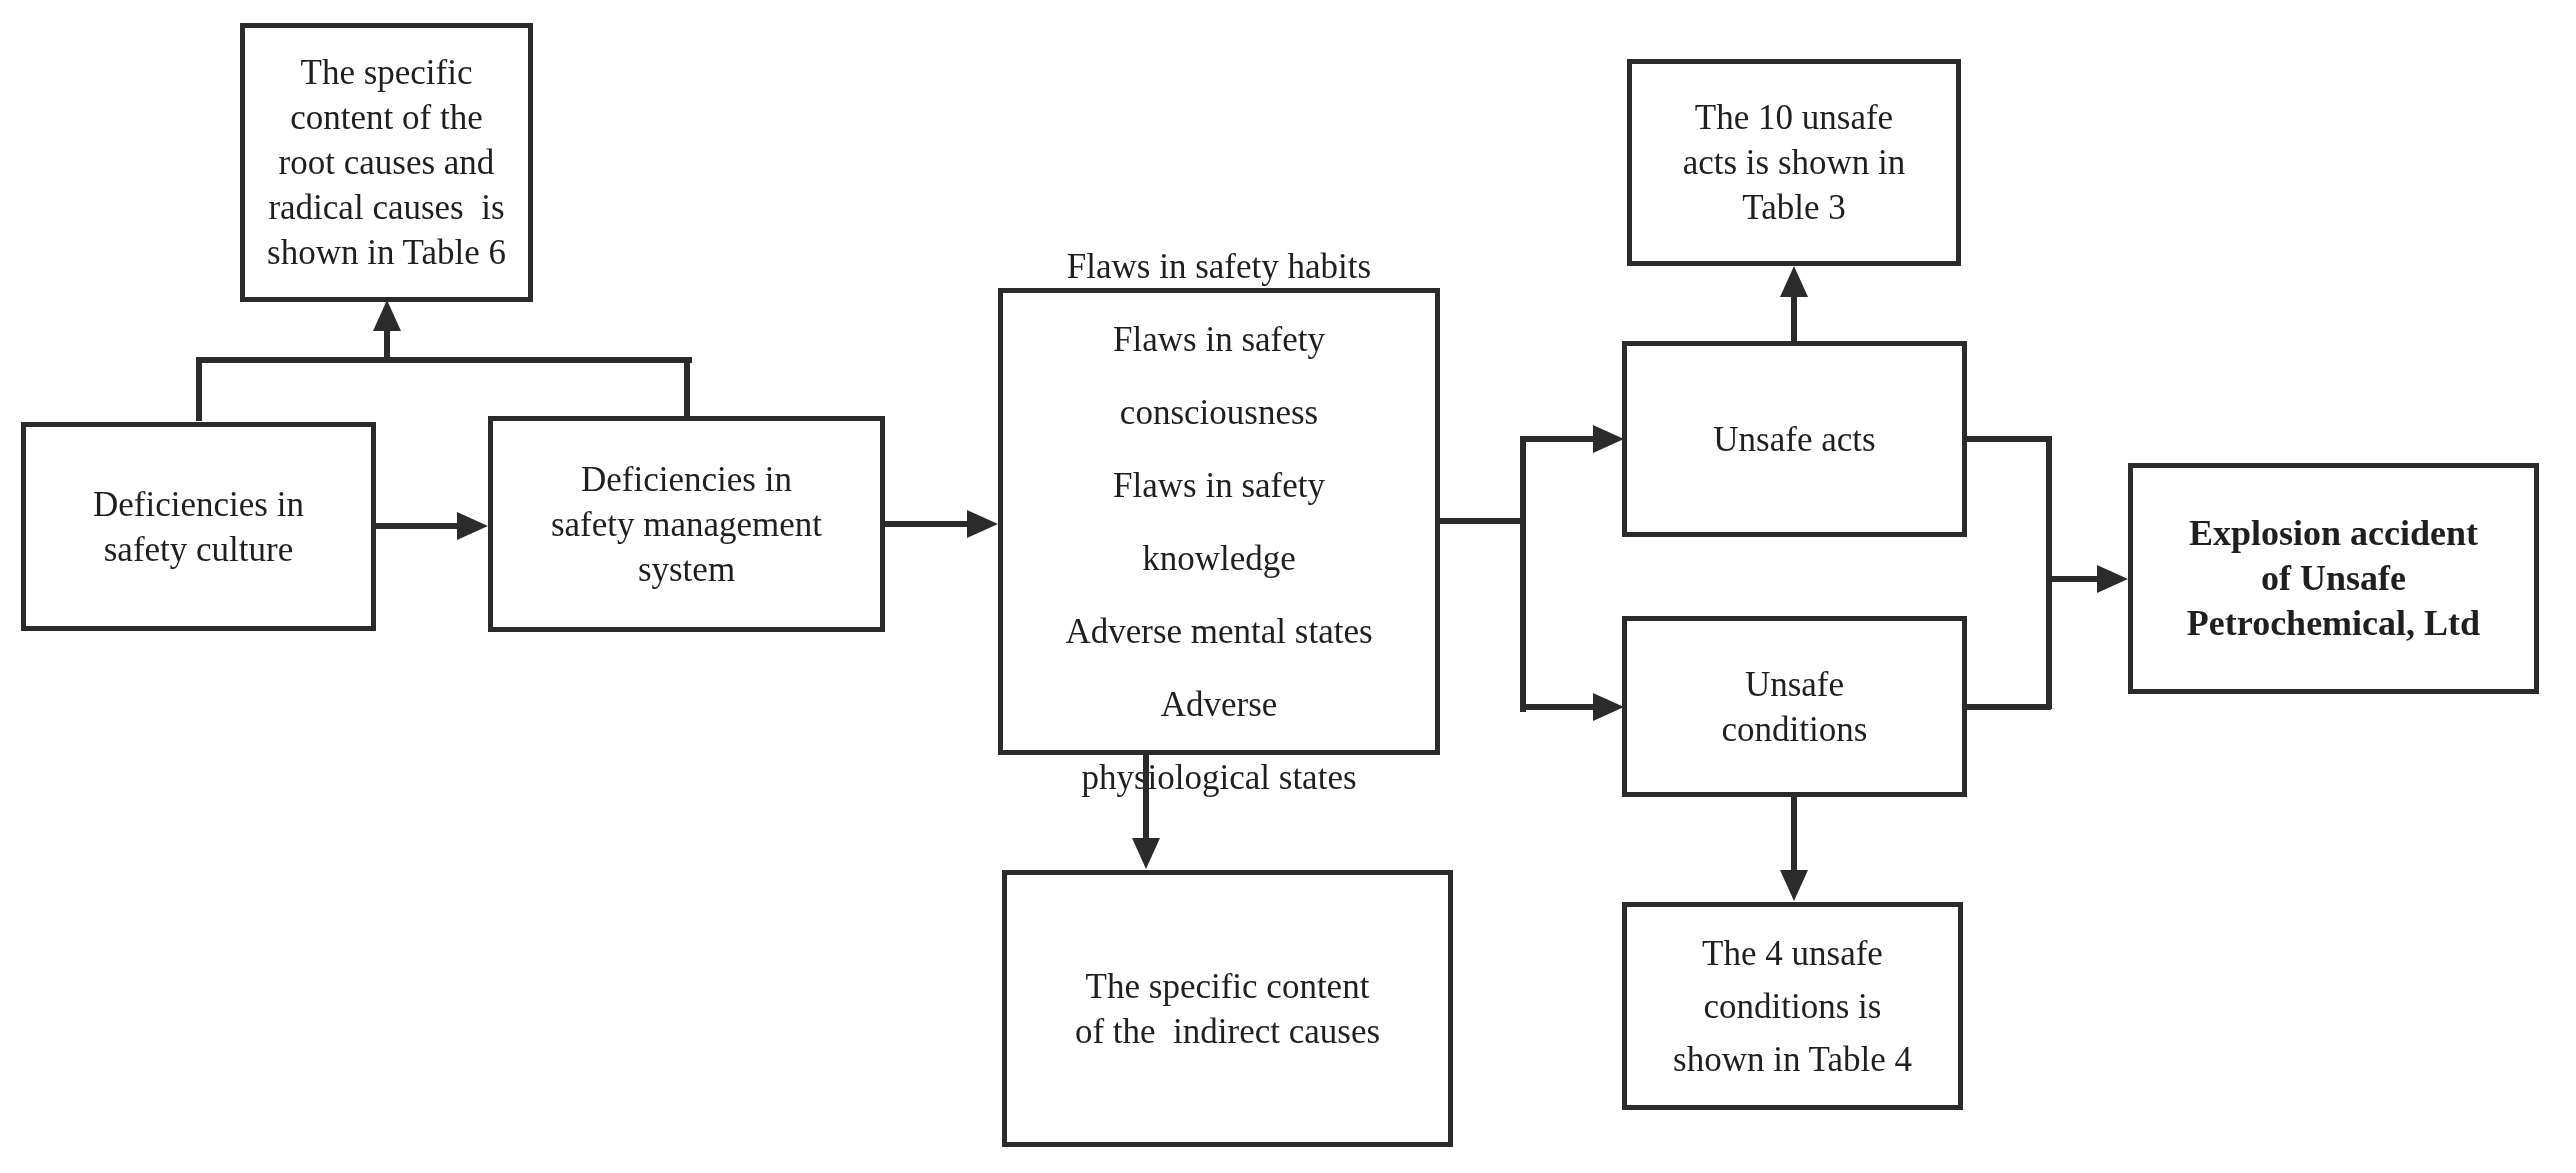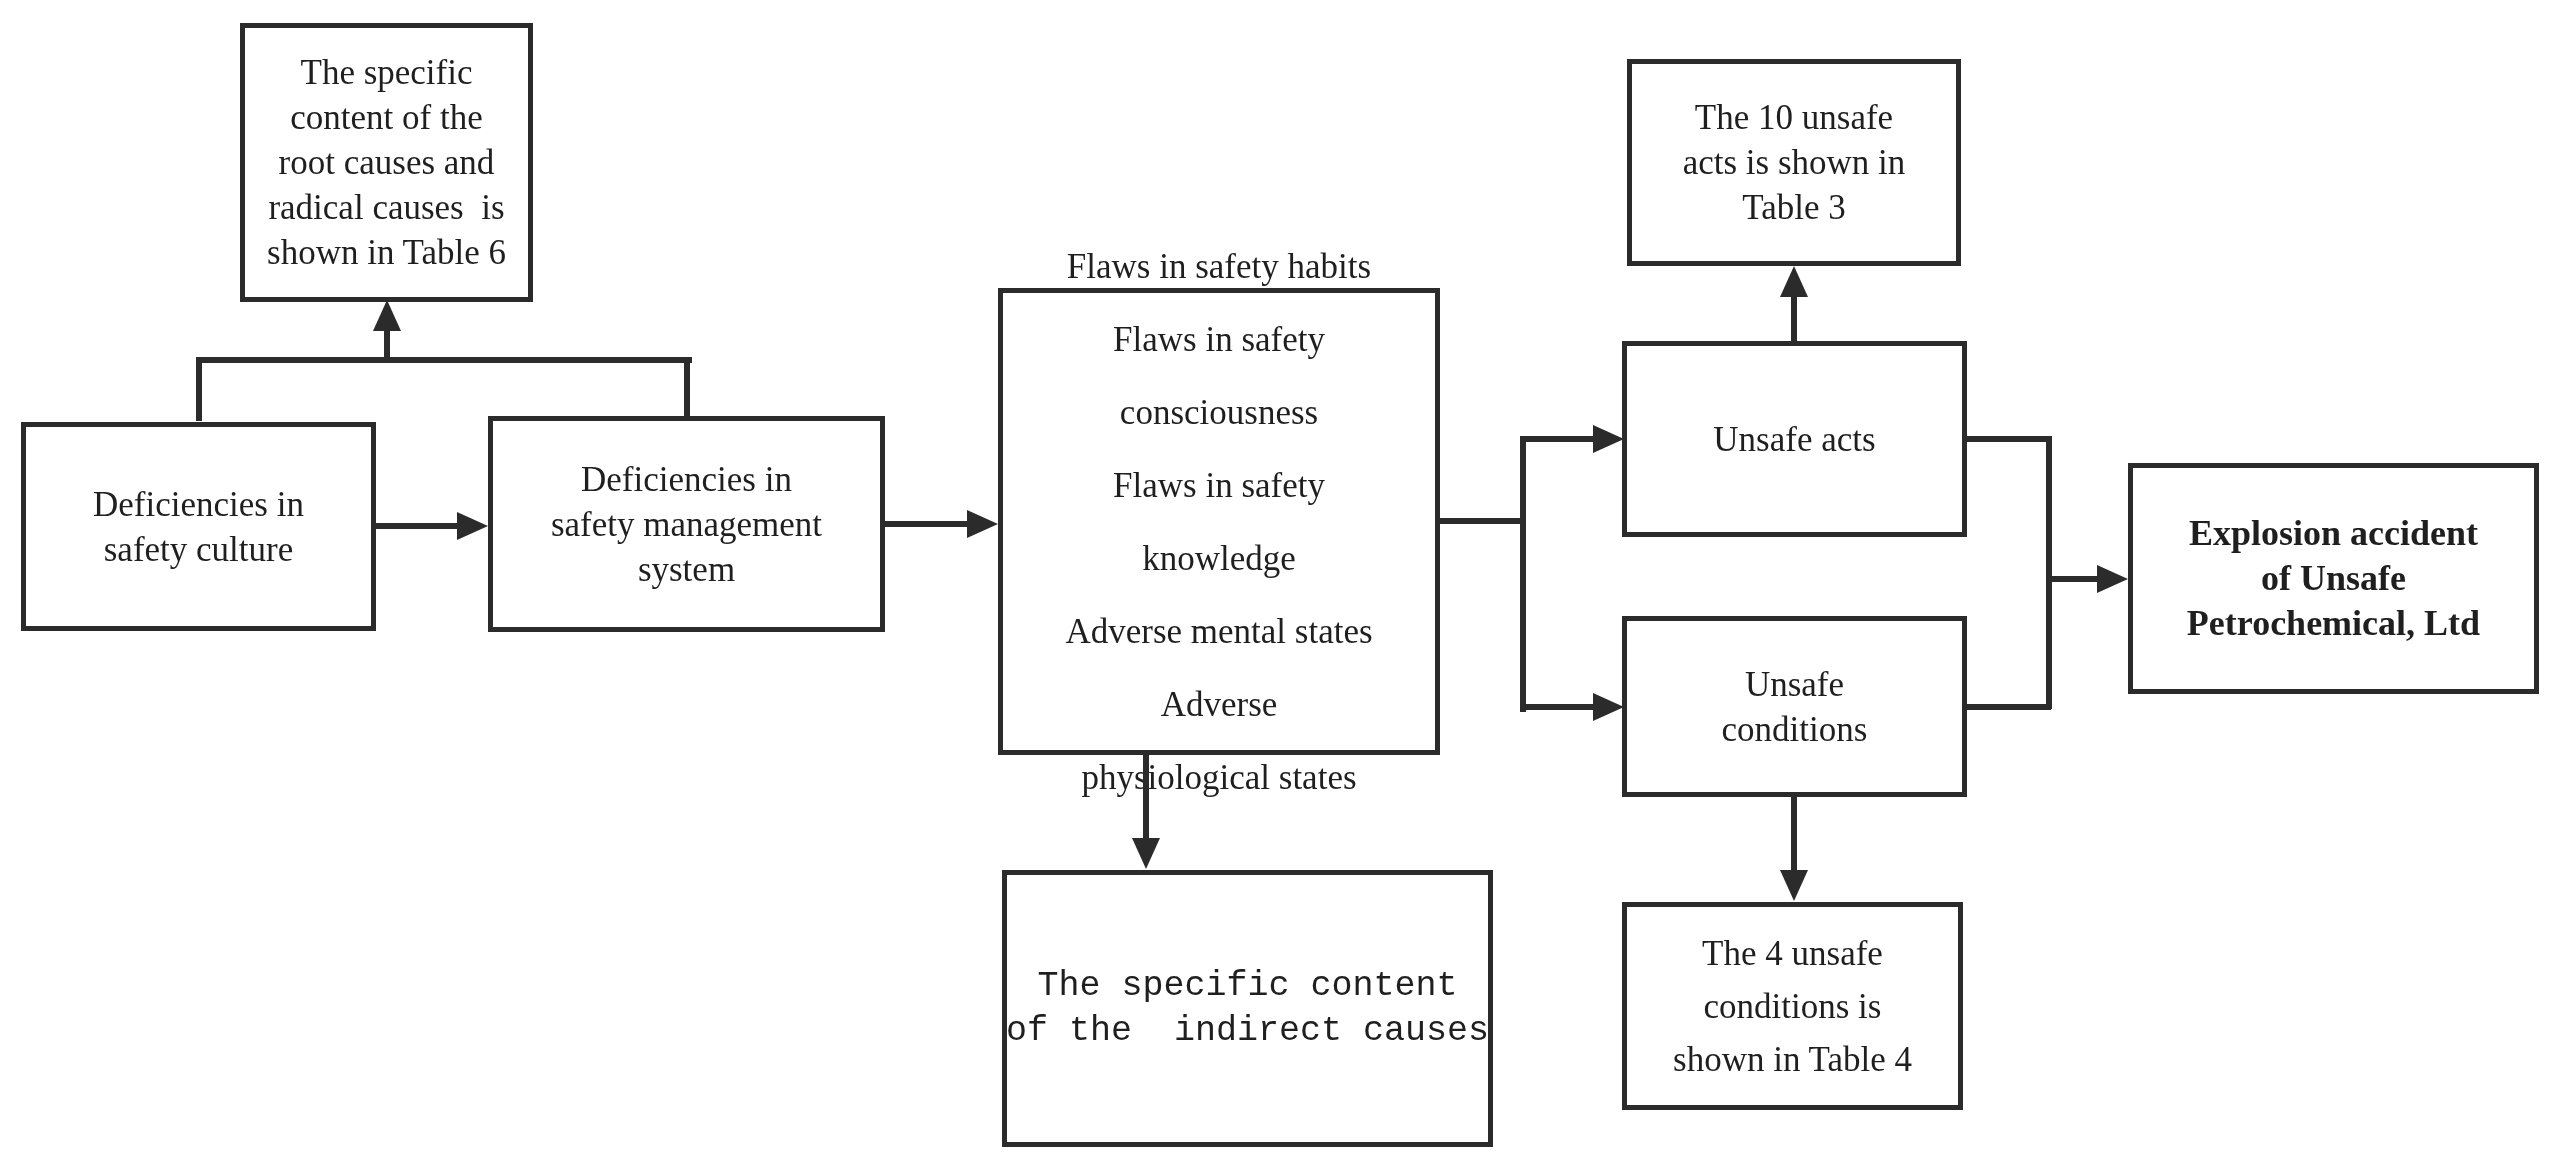--- a/index.html
+++ b/index.html
@@ -62,21 +62,21 @@
     <div class="ln">Flaws in safety habits</div>
     <div class="ln">Flaws in safety</div>
     <div class="ln">consciousness</div>
     <div class="ln">Flaws in safety</div>
     <div class="ln">knowledge</div>
     <div class="ln">Adverse mental states</div>
     <div class="ln">Adverse</div>
     <div class="ln">physiological states</div>
   </div>
 
-  <div class="node" style="left:1002px;top:870px;width:491px;height:277px;font-family:Liberation Mono, monospace;">
+  <div class="node" style="left:1002px;top:870px;width:451px;height:277px;">
     <div class="ln">The specific content</div>
     <div class="ln">of the  indirect causes</div>
   </div>
 
   <div class="node" style="left:1619px;top:59px;width:334px;height:207px;margin-left:8px;">
     <div class="ln">The 10 unsafe</div>
     <div class="ln">acts is shown in</div>
     <div class="ln">Table 3</div>
   </div>
 

